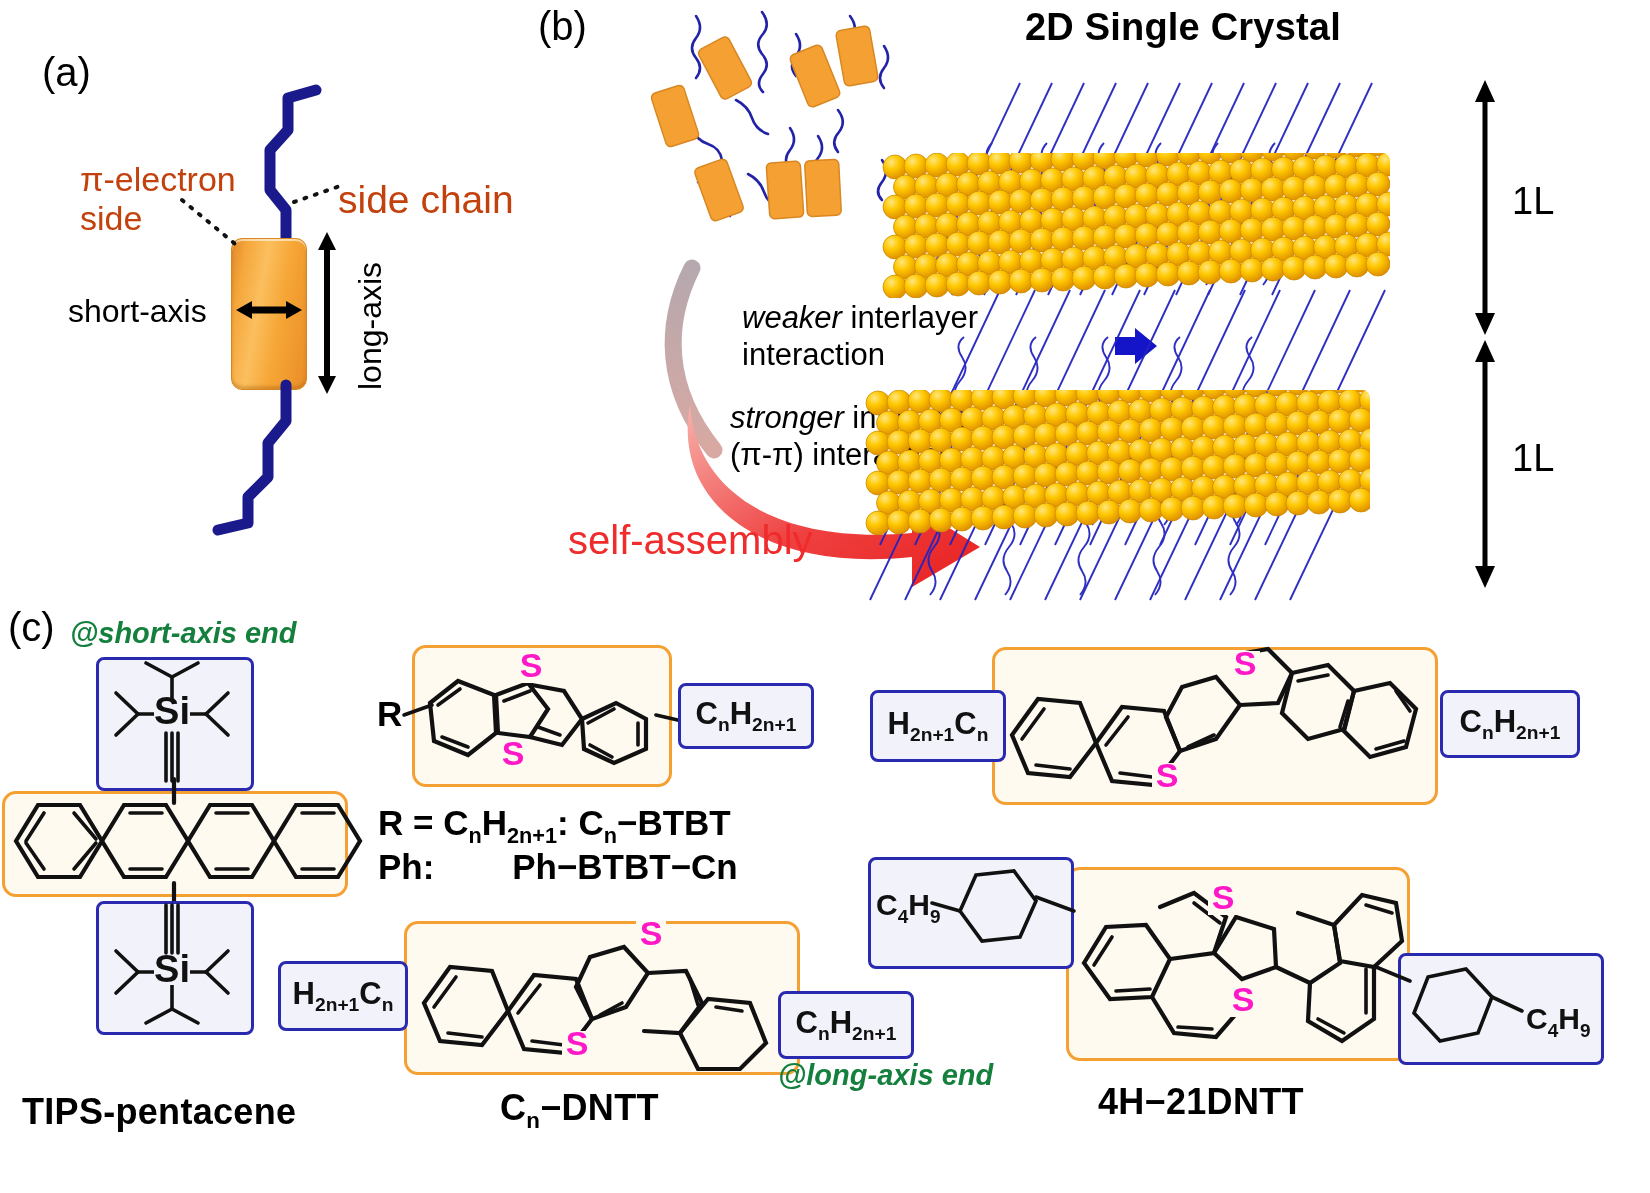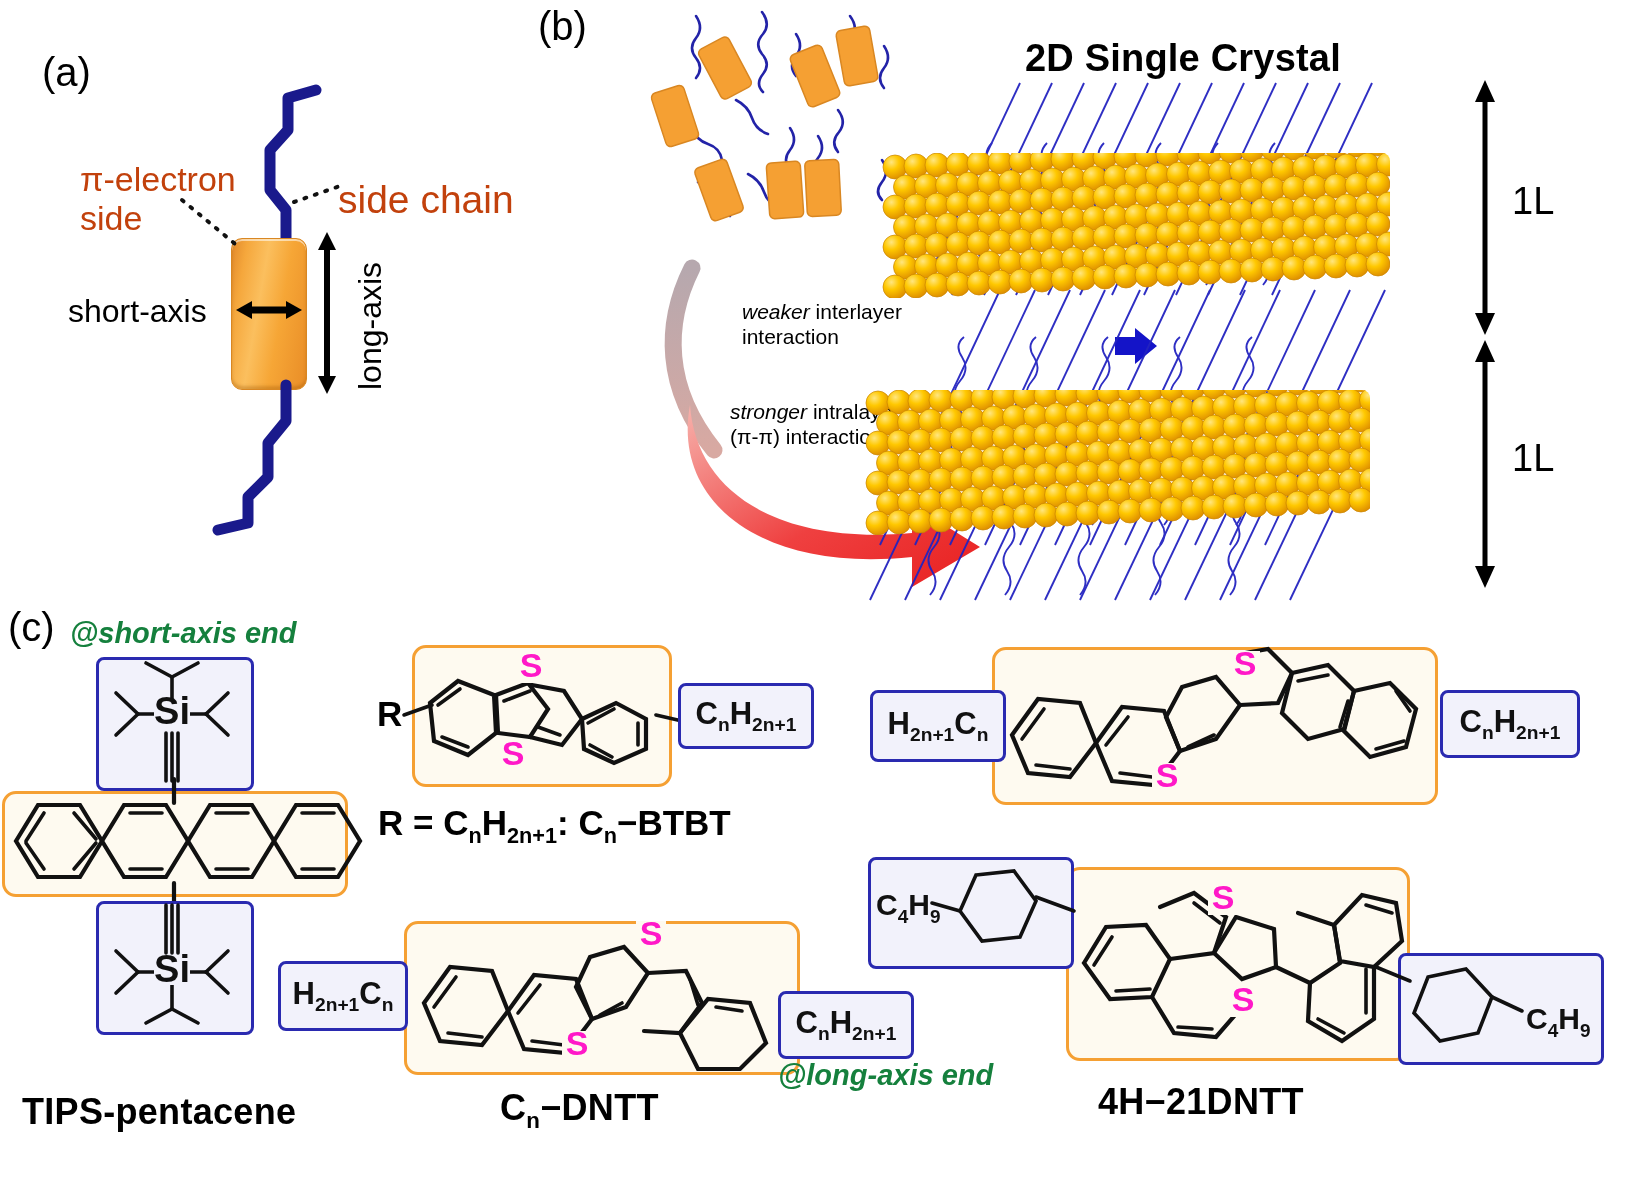--- a/index.html
+++ b/index.html
@@ -18,21 +18,21 @@
   .core-rect{
     width:74px;height:150px;border-radius:11px;
     background:linear-gradient(100deg,#e2892a 0%,#f5a73c 16%,#fbbf5e 38%,#f6a636 62%,#e98d27 100%);
     box-shadow:inset 0 2px 0 rgba(255,255,255,.55), inset 0 -3px 3px rgba(150,80,0,.30);
     border:1px solid #d98722;
   }
 
   
   #panel-b{left:530px;top:0;width:1120px;height:605px;}
   .title-2d{font-size:38px;font-weight:bold;letter-spacing:.2px;}
-  .inter-txt{font-size:21px;line-height:1.18;}
+  .inter-txt{font-size:31px;line-height:1.18;}
   .self-assembly{color:#ef2b2b;font-size:40px;font-weight:400;}
   .onel{font-size:38px;font-weight:400;}
 
   
   #panel-c{left:0;top:595px;width:1650px;height:598px;}
   .axis-note{color:#15803d;font-size:29px;font-style:italic;font-weight:600;}
   .mol-name{font-size:36px;font-weight:bold;letter-spacing:.3px;}
   .mol-name sub{font-size:.62em;font-weight:bold;}
   .core-box{
     border:3px solid #F5A033;border-radius:14px;background:#fefaf0;
@@ -92,21 +92,21 @@
     <polygon points="14,0 5,18 23,18" fill="#000"></polygon>
     <polygon points="14,162 5,144 23,144" fill="#000"></polygon>
   </svg>
   <div class="abs long-axis-label lbl" style="left:352px;top:390px;">long-axis</div>
 </div>
 
 <div class="abs" id="panel-b">
 
   <div class="abs panel-letter" style="left:8px;top:4px;">(b)</div>
 
-  <div class="abs title-2d lbl" style="left:495px;top:6px;margin-top:31px;">2D Single Crystal</div>
+  <div class="abs title-2d lbl" style="left:495px;top:6px;">2D Single Crystal</div>
 
   <svg class="abs" style="left:110px;top:10px;" width="380" height="260">
     <g stroke="#2323a8" stroke-width="2.6" fill="none" stroke-linecap="round">
       <path d="M56 6 q8 12 0 22 q-8 10 0 20 q8 10 0 20"></path>
       <path d="M122 2 q9 12 1 22 q-9 10 -1 20 q9 10 1 20 q-8 10 0 18"></path>
       <path d="M156 24 q8 12 0 22 q-8 10 0 20"></path>
       <path d="M210 6 q9 12 1 22 q-9 10 -1 20"></path>
       <path d="M244 36 q8 12 0 22 q-8 10 0 20"></path>
       <path d="M36 100 q12 6 16 18 q4 12 16 16 q12 4 14 16"></path>
       <path d="M96 90 q12 6 16 18 q4 12 16 16"></path>
@@ -142,20 +142,21 @@
     <defs>
       <linearGradient id="redg" x1="0" y1="0" x2="1" y2="1">
         <stop offset="0%" stop-color="#f7b2ac"></stop>
         <stop offset="55%" stop-color="#ef4040"></stop>
         <stop offset="100%" stop-color="#e82020"></stop>
       </linearGradient>
     </defs>
     <path d="M10 0 C 16 86, 96 140, 232 128 L232 100 L300 142 L232 182 L232 152 C 80 168, -8 96, 10 0 Z" fill="url(#redg)"></path>
   </svg>
 
+  <div class="abs self-assembly lbl" style="left:38px;top:518px;">self-assembly</div>
 
   <div class="abs inter-txt" style="left:212px;top:300px;width:340px;">
     <span style="font-style:italic;">weaker</span><span> interlayer</span><br>
     <span>interaction</span>
   </div>
   <svg class="abs" style="left:585px;top:328px;" width="42" height="36">
     <path d="M0 9 L20 9 L20 0 L42 18 L20 36 L20 27 L0 27 Z" fill="#1414c8"></path>
   </svg>
 
   <div class="abs inter-txt" style="left:200px;top:400px;width:380px;">
@@ -730,20 +731,23 @@
   <svg class="abs" style="left:656px;top:118px;" width="28" height="14">
       <line x1="0" y1="2" x2="26" y2="8" class="bond-thin"></line>
     </svg>
   <div class="abs chain-box" style="left:678px;top:88px;width:130px;height:60px;display:flex;align-items:center;justify-content:center;">
     <span class="chem-txt">C<sub>n</sub>H<sub>2n+1</sub></span>
   </div>
 
   <div class="abs lbl" style="left:378px;top:208px;font-size:35px;font-weight:bold;">
     R = C<sub style="font-size:.62em">n</sub>H<sub style="font-size:.62em">2n+1</sub>: C<sub style="font-size:.62em">n</sub>−BTBT
   </div>
+  <div class="abs lbl" style="left:378px;top:252px;font-size:35px;font-weight:bold;">
+    Ph:&nbsp;&nbsp;&nbsp;&nbsp;&nbsp;&nbsp;&nbsp;&nbsp;Ph−BTBT−Cn
+  </div>
 
   <div class="abs core-box" style="left:992px;top:52px;width:440px;height:152px;"></div>
   <svg class="abs" style="left:992px;top:52px;" width="440" height="152">
     <g class="bond">
       <polygon points="20,88 46,52 88,56 104,96 78,130 36,126" fill="none"></polygon>
       <polygon points="104,96 130,60 172,64 188,104 162,138 120,134" fill="none"></polygon>
       <path d="M188,104 L224,92 L248,58 L224,30 L190,40 L174,70 Z" fill="none"></path>
       <path d="M248,58 L286,56 L300,26 L276,2 L242,8" fill="none"></path>
       <polygon points="300,26 336,18 362,44 352,82 316,92 290,66" fill="none"></polygon>
       <polygon points="362,44 398,36 424,62 414,100 378,110 352,84" fill="none"></polygon>

